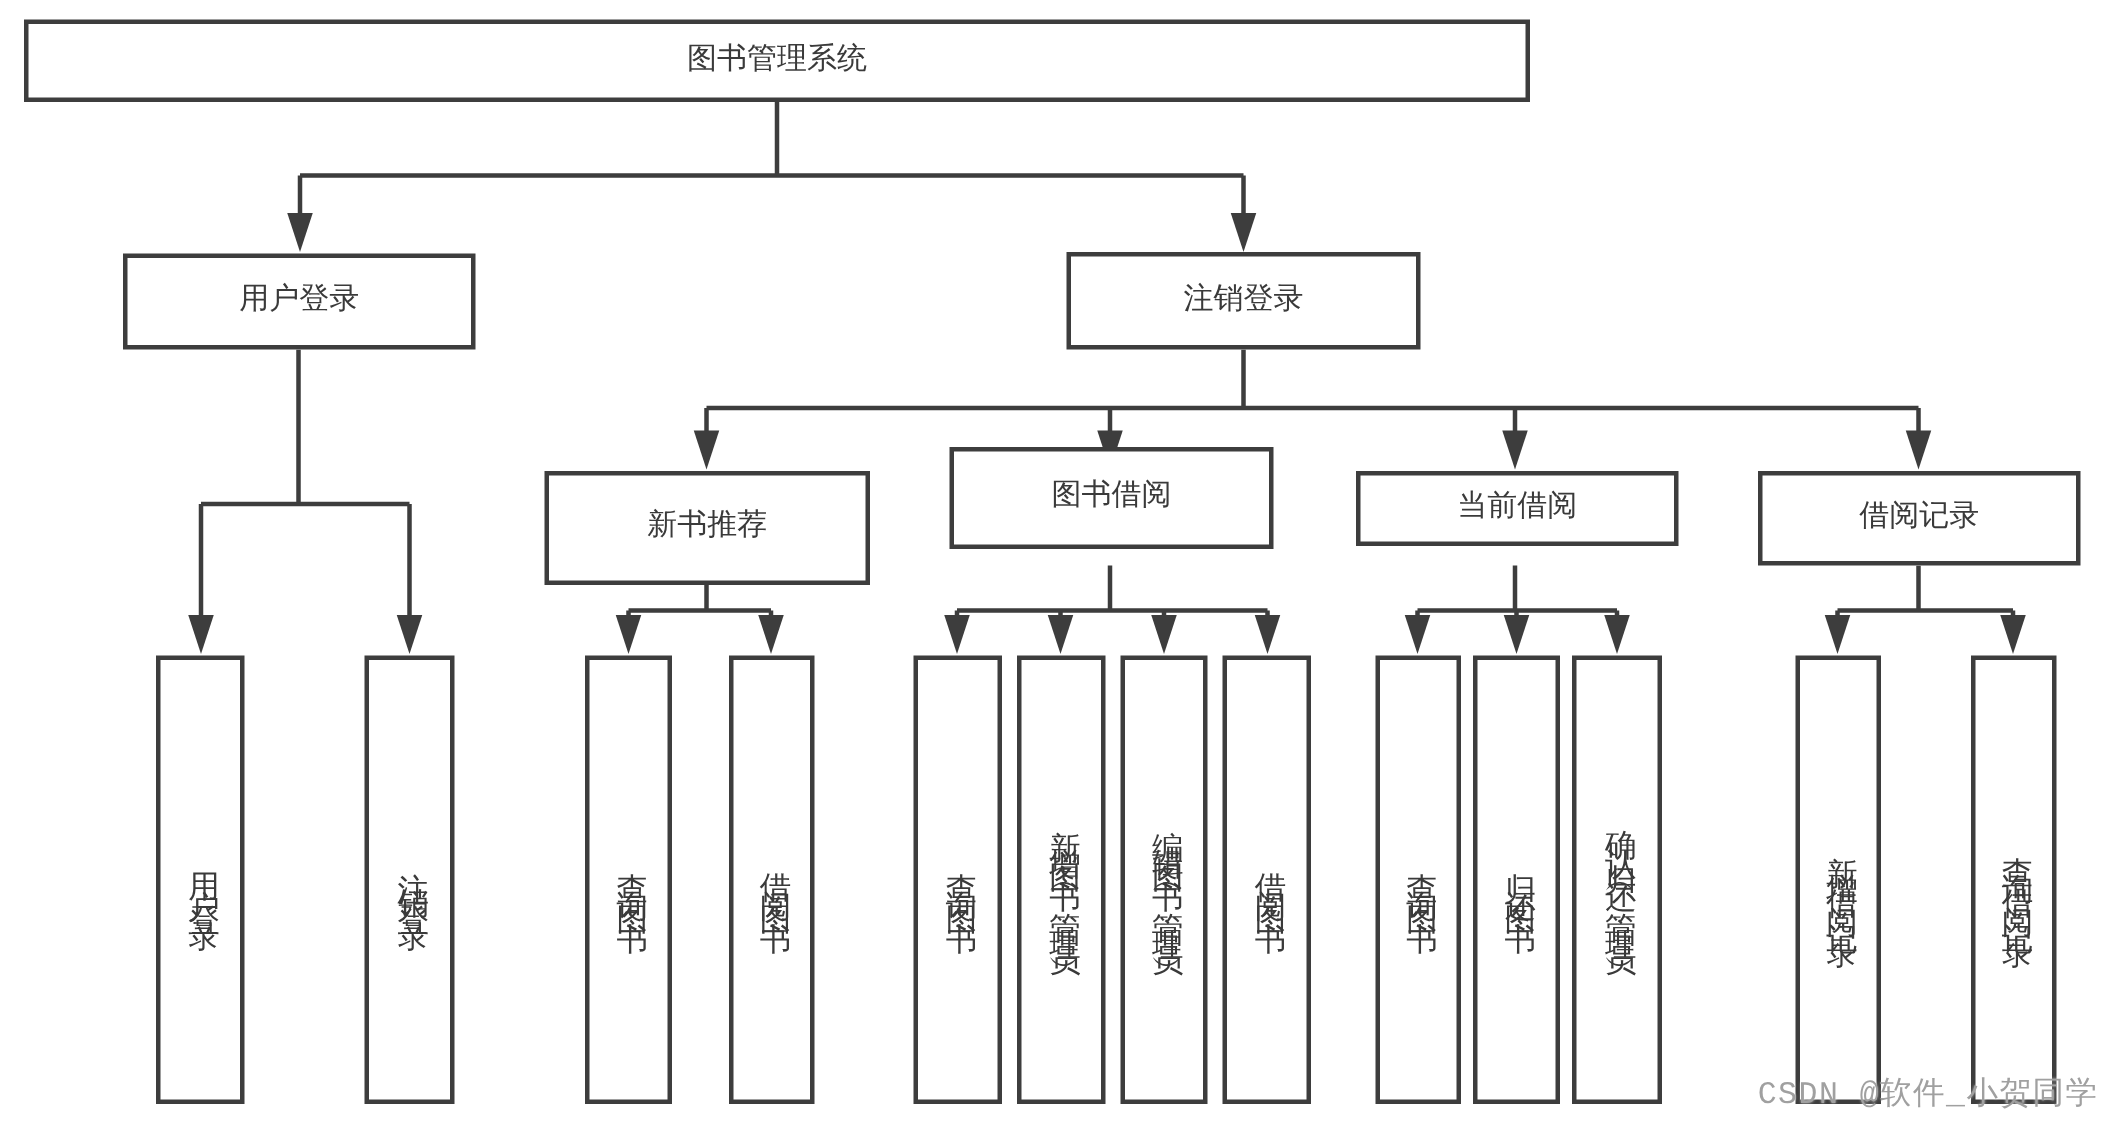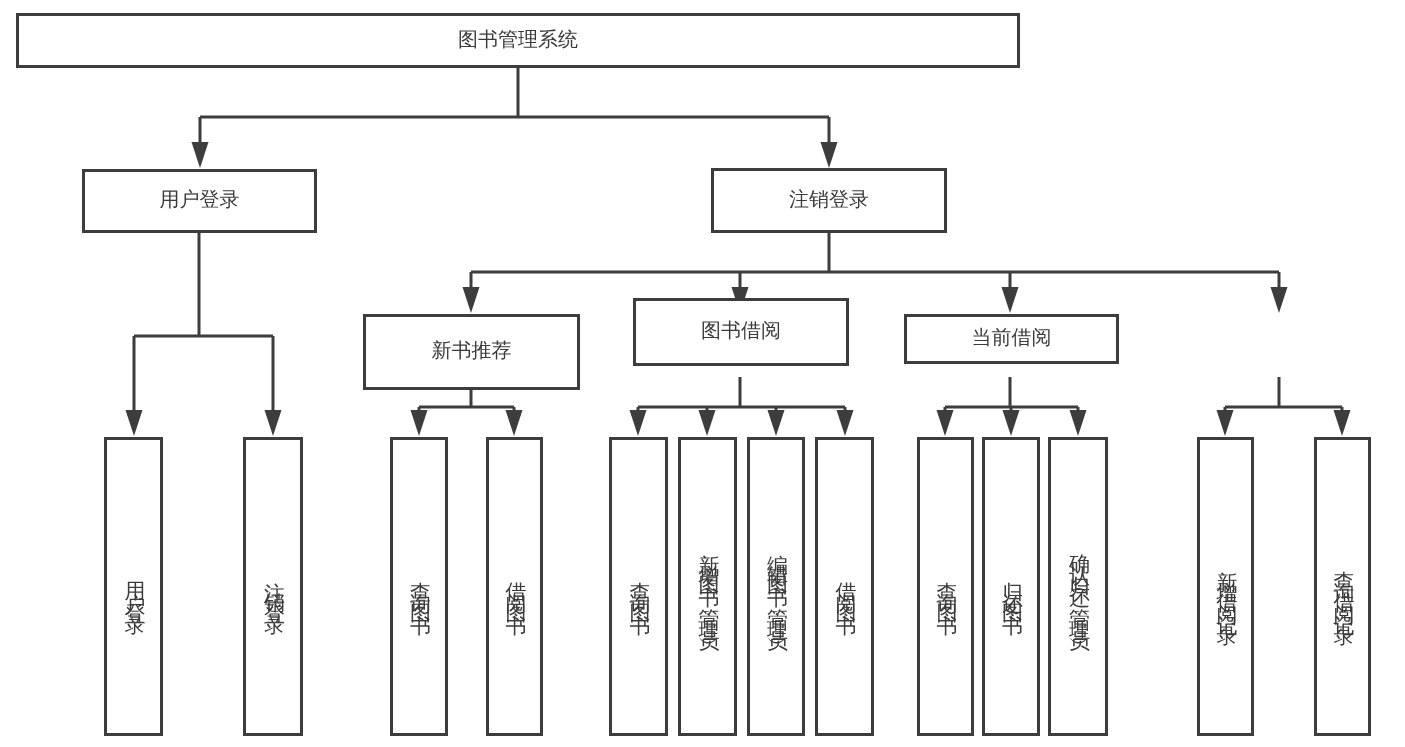--- a/index.html
+++ b/index.html
@@ -121,20 +121,23 @@
 
   <div class="node" style="left:363px;top:314px;width:217px;height:76px">
     <span>新书推荐</span>
   </div>
   <div class="node" style="left:633px;top:298px;width:216px;height:68px">
     <span>图书借阅</span>
   </div>
   <div class="node" style="left:904px;top:314px;width:215px;height:50px">
     <span>当前借阅</span>
   </div>
+  <div class="node" style="left:1172px;top:314px;width:215px;height:63px">
+    <span>借阅记录</span>
+  </div>
 
   <div class="node v" style="left:104px;top:437px;width:59px;height:299px">
     <span>用户登录</span>
   </div>
   <div class="node v" style="left:243px;top:437px;width:60px;height:299px">
     <span>注销登录</span>
   </div>
 
   <div class="node v" style="left:390px;top:437px;width:58px;height:299px">
     <span>查询图书</span>
@@ -166,14 +169,15 @@
     <span>确认归还（管理员）</span>
   </div>
 
   <div class="node v" style="left:1197px;top:437px;width:57px;height:299px">
     <span>新增借阅记录</span>
   </div>
   <div class="node v" style="left:1314px;top:437px;width:57px;height:299px">
     <span>查询借阅记录</span>
   </div>
 
+  <div class="watermark">CSDN @软件_小贺同学</div>
 
 </div>
 
 </body></html>

